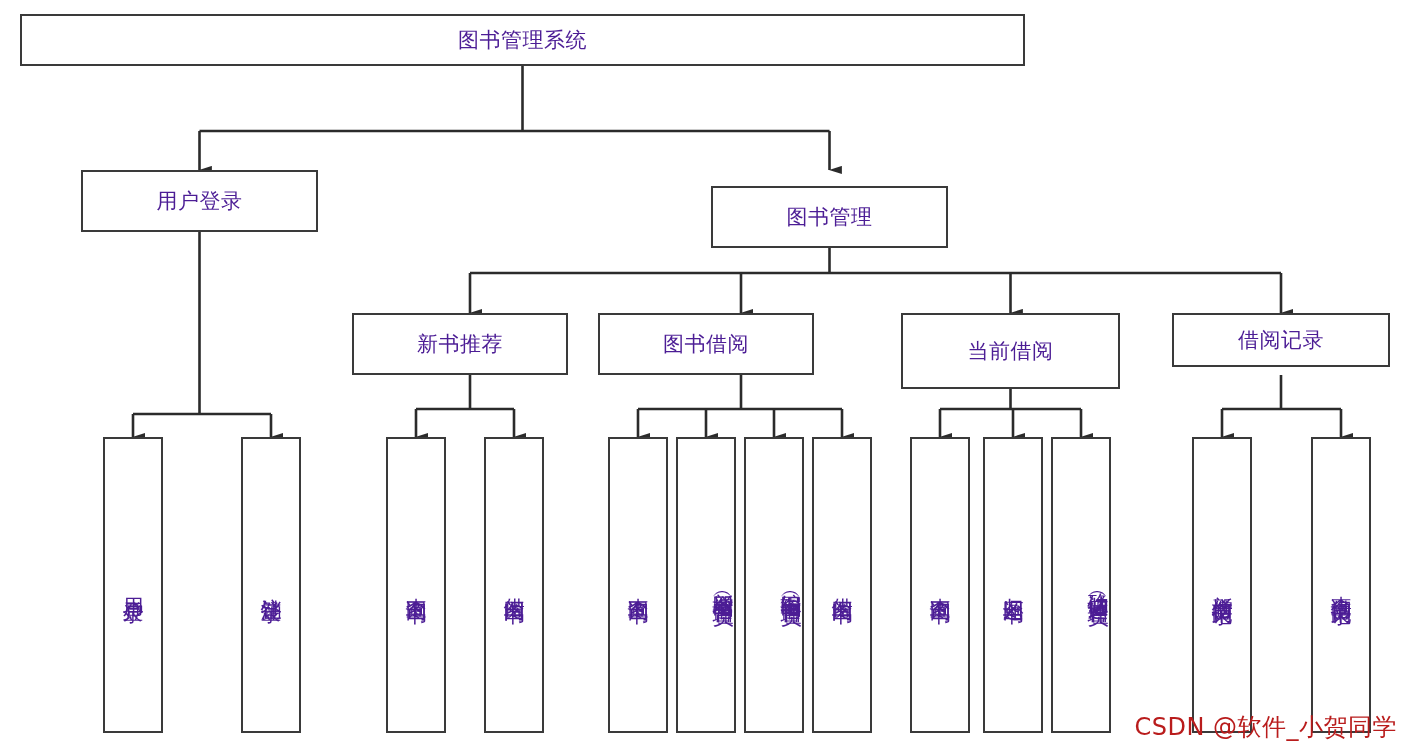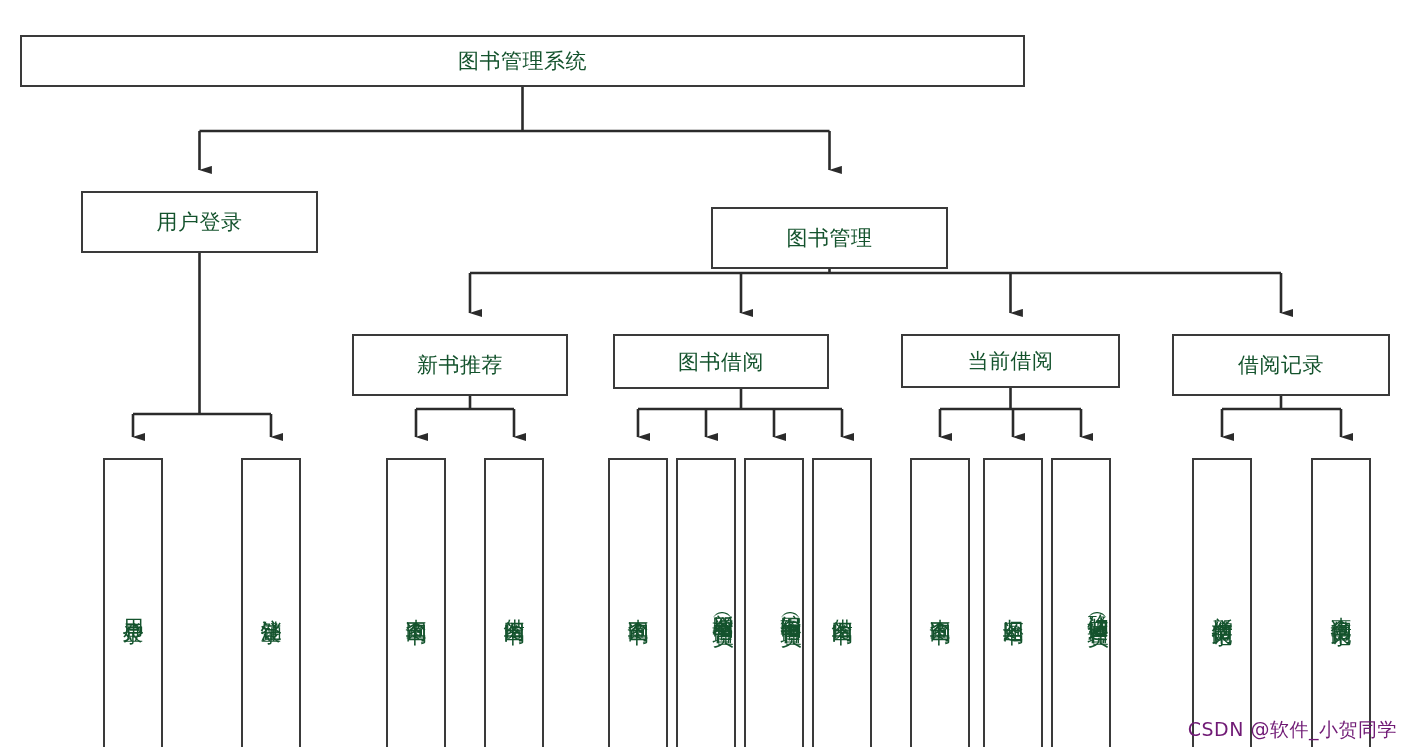--- a/index.html
+++ b/index.html
@@ -26,22 +26,21 @@
     pointer-events: none;
   }
   .node {
     position: absolute;
     box-sizing: border-box;
     background: #ffffff;
     border: 2px solid #3a3a3a;
     display: flex;
     align-items: center;
     justify-content: center;
-    color: #14532d;
-    margin-top: 21px;
+    color: #4c1d95;
   }
   .node.horiz {
     font-size: 21px;
     letter-spacing: 0.5px;
   }
   .node.vert {
     writing-mode: vertical-rl;
     text-orientation: upright;
     font-size: 21px;
     letter-spacing: 2px;
@@ -56,22 +55,22 @@
   .label-h, .label-v {
     white-space: nowrap;
   }
   .label-v {
     line-height: 1.08;
   }
   #watermark {
     position: absolute;
     right: 8px;
     bottom: 4px;
-    font-size: 19px;
-    color: #701a75;
+    font-size: 24px;
+    color: #b91c1c;
     white-space: nowrap;
     letter-spacing: 0.5px;
   }
 </style>
 </head>
 <body>
 
 <div id="canvas">
   <svg id="edges" viewBox="0 0 1405 747" width="1405" height="747" xmlns="http://www.w3.org/2000/svg">
     <defs>
@@ -122,27 +121,27 @@
       </div>
       <div class="node horiz" style="left: 81px; top: 170px; width: 237px; height: 62px;">
         <span class="label-h">用户登录</span>
       </div>
       <div class="node horiz" style="left: 711px; top: 186px; width: 237px; height: 62px;">
         <span class="label-h">图书管理</span>
       </div>
       <div class="node horiz" style="left: 352px; top: 313px; width: 216px; height: 62px;">
         <span class="label-h">新书推荐</span>
       </div>
-      <div class="node horiz" style="left: 613px; top: 313px; width: 216px; height: 55px;">
+      <div class="node horiz" style="left: 598px; top: 313px; width: 216px; height: 62px;">
         <span class="label-h">图书借阅</span>
       </div>
-      <div class="node horiz" style="left: 901px; top: 313px; width: 219px; height: 54px; text-align: center;">
+      <div class="node horiz" style="left: 901px; top: 313px; width: 219px; height: 76px; text-align: center;">
         <span class="label-h">当前借阅</span>
       </div>
-      <div class="node horiz" style="left: 1172px; top: 313px; width: 218px; height: 62px; text-align: center;">
+      <div class="node horiz" style="left: 1172px; top: 313px; width: 218px; height: 54px; text-align: center;">
         <span class="label-h">借阅记录</span>
       </div>
       <div class="node vert centered" style="left: 103px; top: 437px; width: 60px; height: 296px;">
         <span class="label-v">用户登录</span>
       </div>
       <div class="node vert centered" style="left: 241px; top: 437px; width: 60px; height: 296px;">
         <span class="label-v">注销登录</span>
       </div>
       <div class="node vert centered" style="left: 386px; top: 437px; width: 60px; height: 296px;">
         <span class="label-v">查询图书</span>

